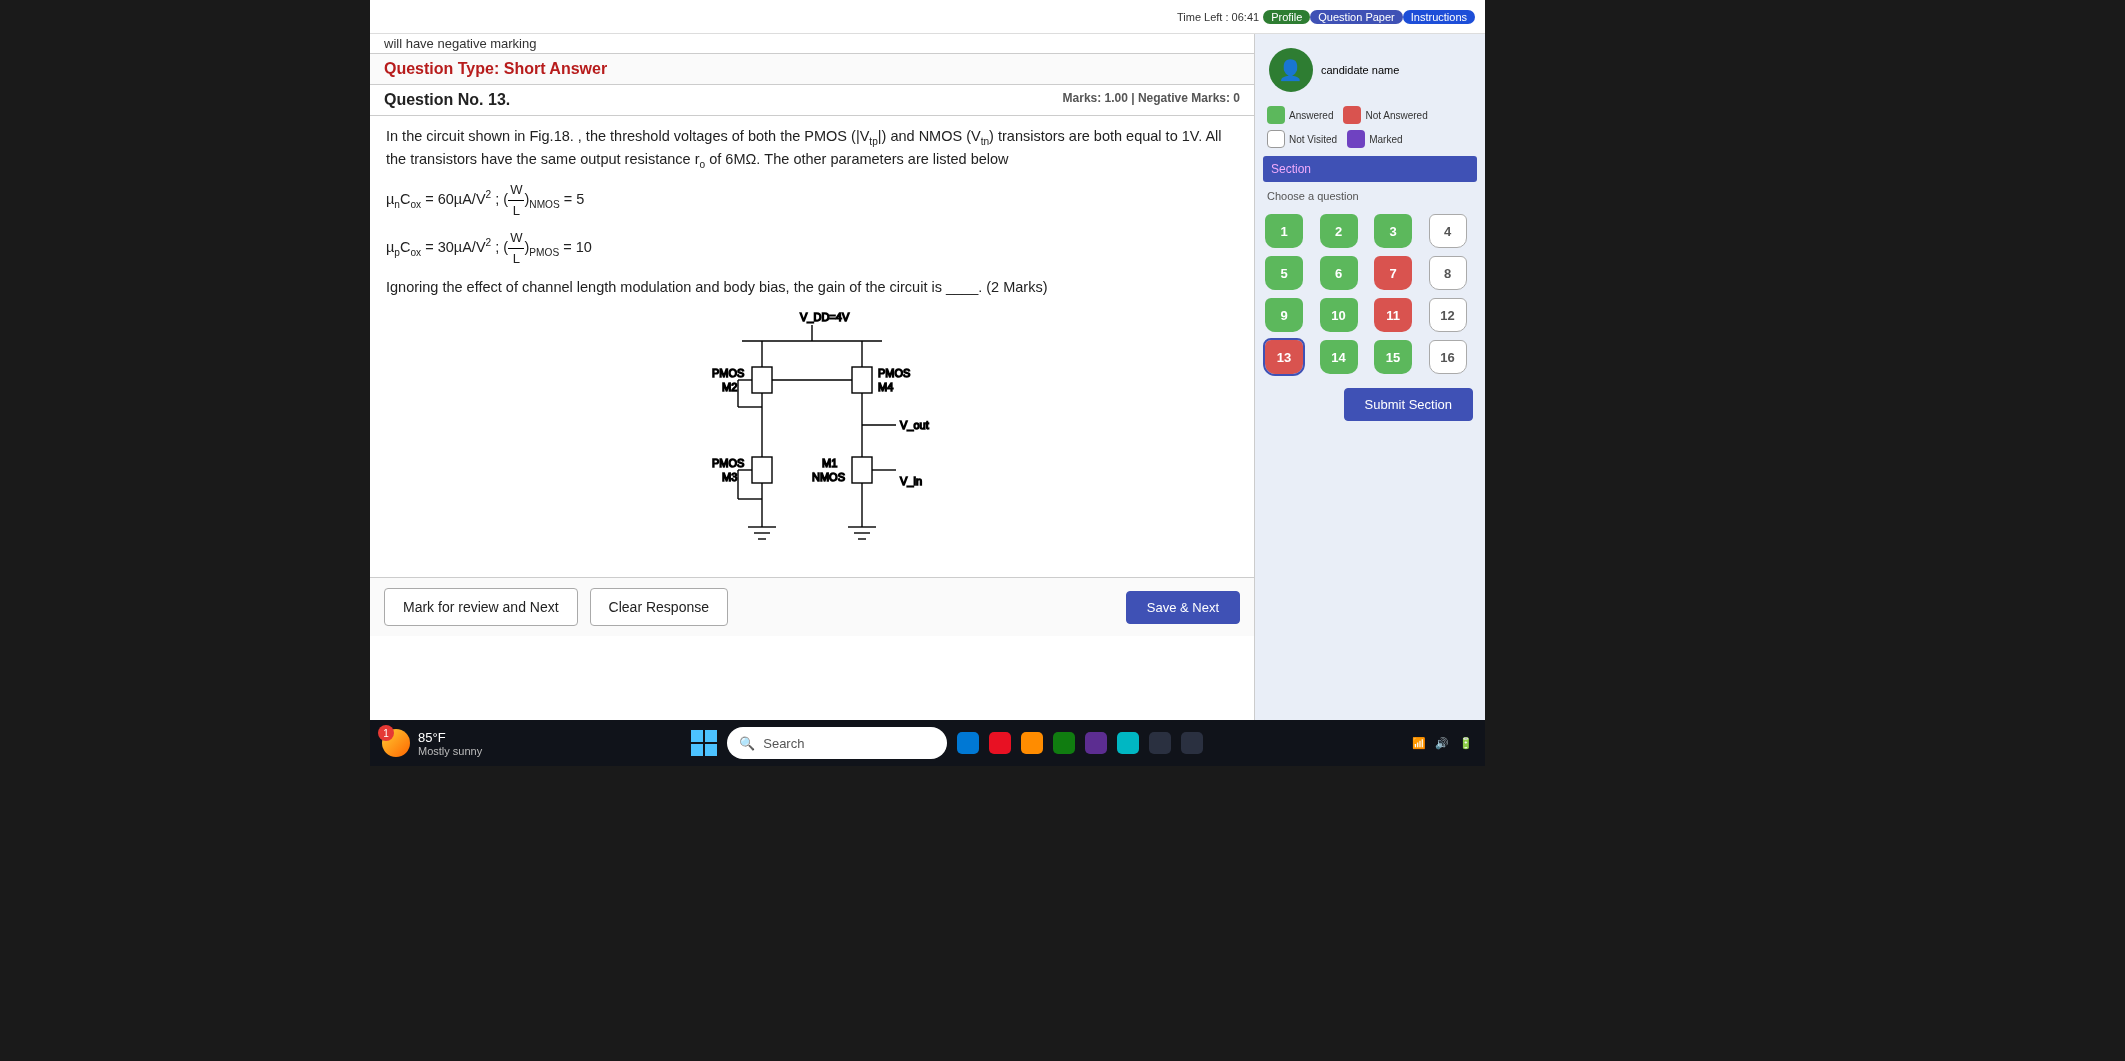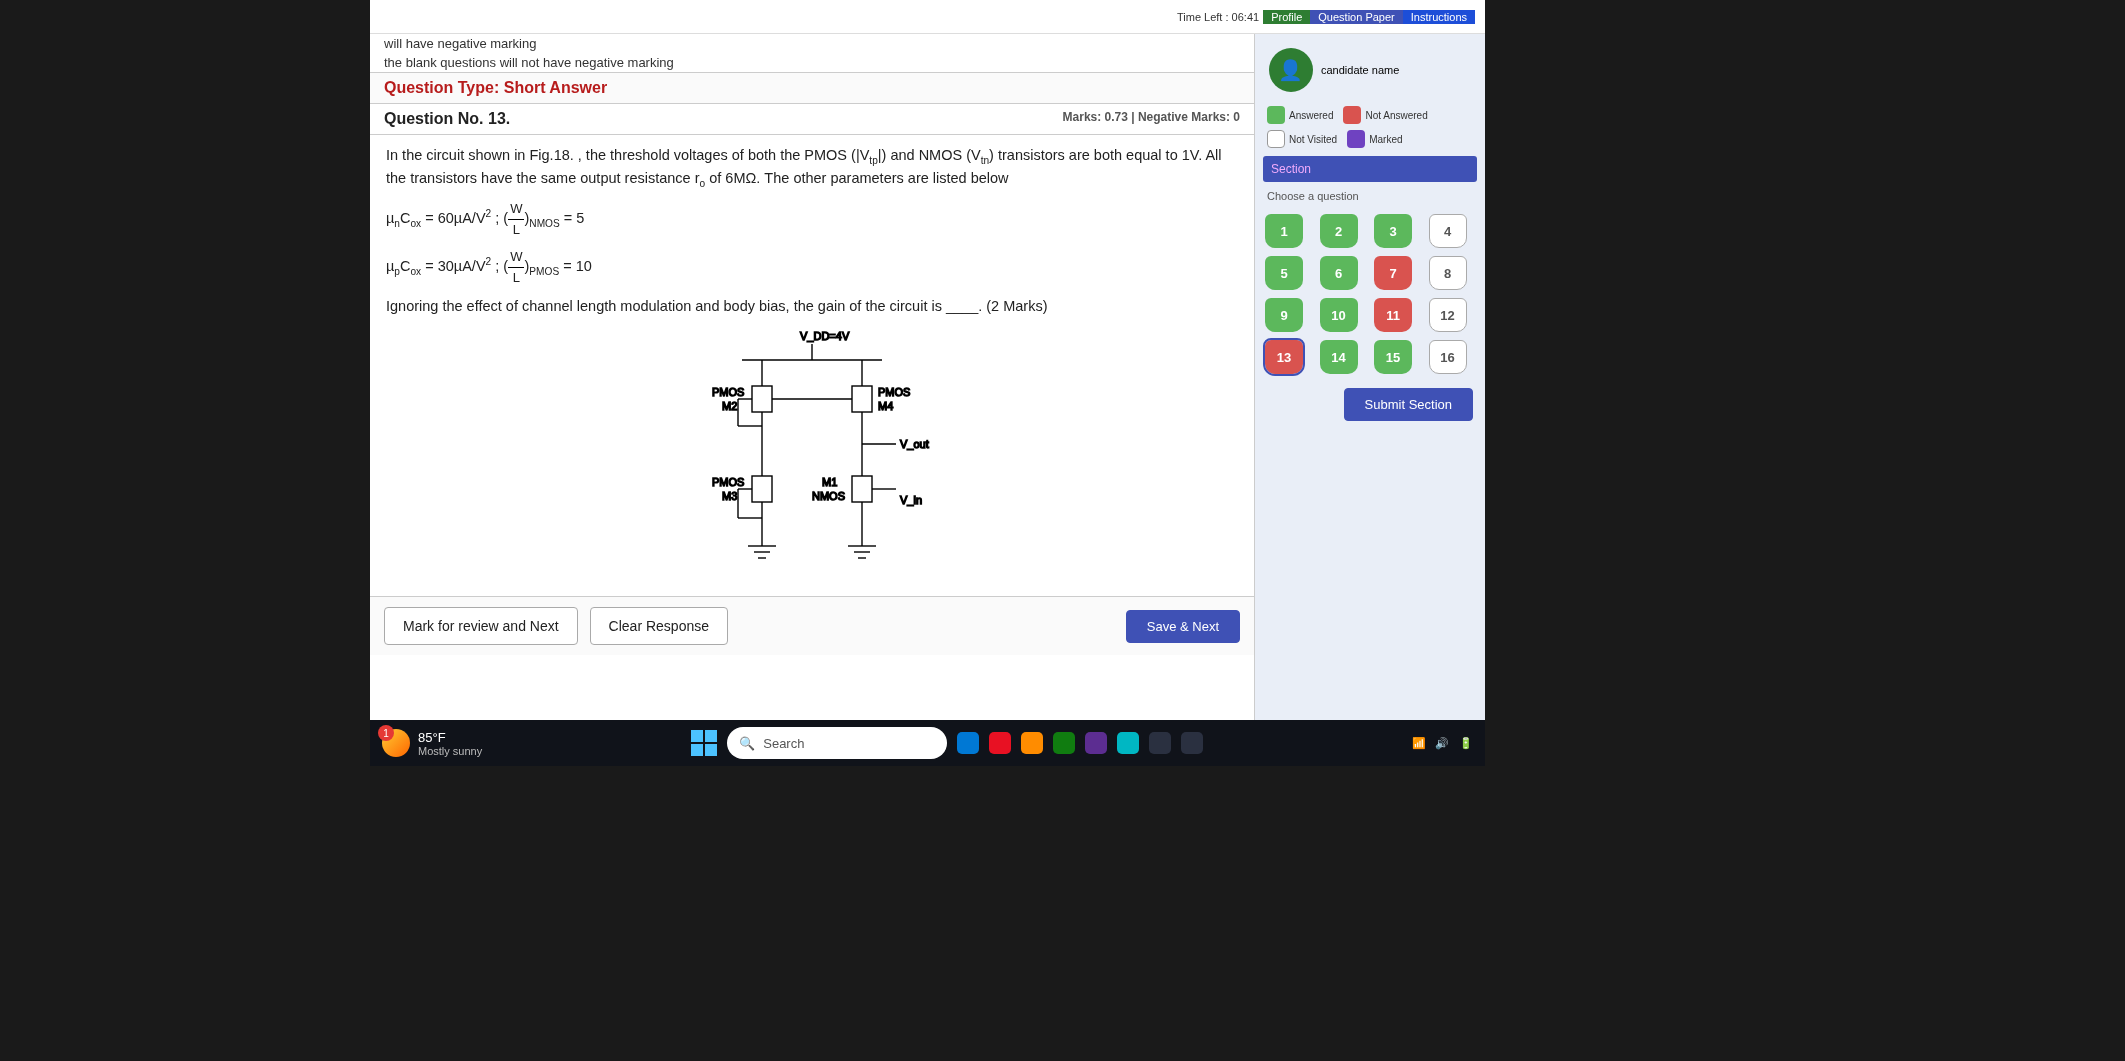--- a/index.html
+++ b/index.html
@@ -24,21 +24,21 @@
   .top-bar {
     height: 34px;
     background: #fff;
     border-bottom: 1px solid #ddd;
     display: flex;
     align-items: center;
     justify-content: flex-end;
     padding: 0 10px;
     font-size: 11px;
   }
-  .pill { padding:1px 8px; border-radius:0; color:#fff; }
+  .pill { padding:1px 8px; border-radius:8px; color:#fff; }
   .pill.profile { background:#2e7d32; }
   .pill.qpaper  { background:#3f51b5; }
   .pill.instr   { background:#1d4ed8; }
   .timeleft { font-size:11px; color:#333; margin-right:4px; }
   .content-row { flex:1; display:flex; }
   .question-pane {
     flex:1;
     background:#fff;
     display:flex;
     flex-direction:column;
@@ -129,27 +129,26 @@
     </span>
     <span class="pill profile">Profile</span>
     <span class="pill qpaper">Question Paper</span>
     <span class="pill instr">Instructions</span>
   </div>
 
   <div class="content-row">
 
     <div class="question-pane">
       <div class="notice">will have negative marking</div>
-      <div class="notice">the blank questions will not have negative marking</div>
 
       <div class="qtype">Question Type: Short Answer</div>
 
       <div class="qno">
         <span>Question No. 13.</span>
-        <span class="marks">Marks: 0.73 | Negative Marks: 0</span>
+        <span class="marks">Marks: 1.00 | Negative Marks: 0</span>
       </div>
 
       <div class="qtext">
         <p>
           <span>In the circuit shown in Fig.18. , the threshold voltages of both the PMOS (|V</span><sub>tp</sub><span>|) and NMOS (V</span><sub>tn</sub><span>) transistors are both equal to 1V. All the transistors have the same output resistance r</span><sub>o</sub><span> of 6MΩ. The other parameters are listed below</span>
         </p>
         <p>
           <span>µ</span><sub>n</sub><span>C</span><sub>ox</sub><span> = 60µA/V</span><sup>2</sup><span> ; </span>
           (<span class="frac"><span class="num">W</span><span class="den">L</span></span>)<sub>NMOS</sub><span> = 5</span>
         </p>

